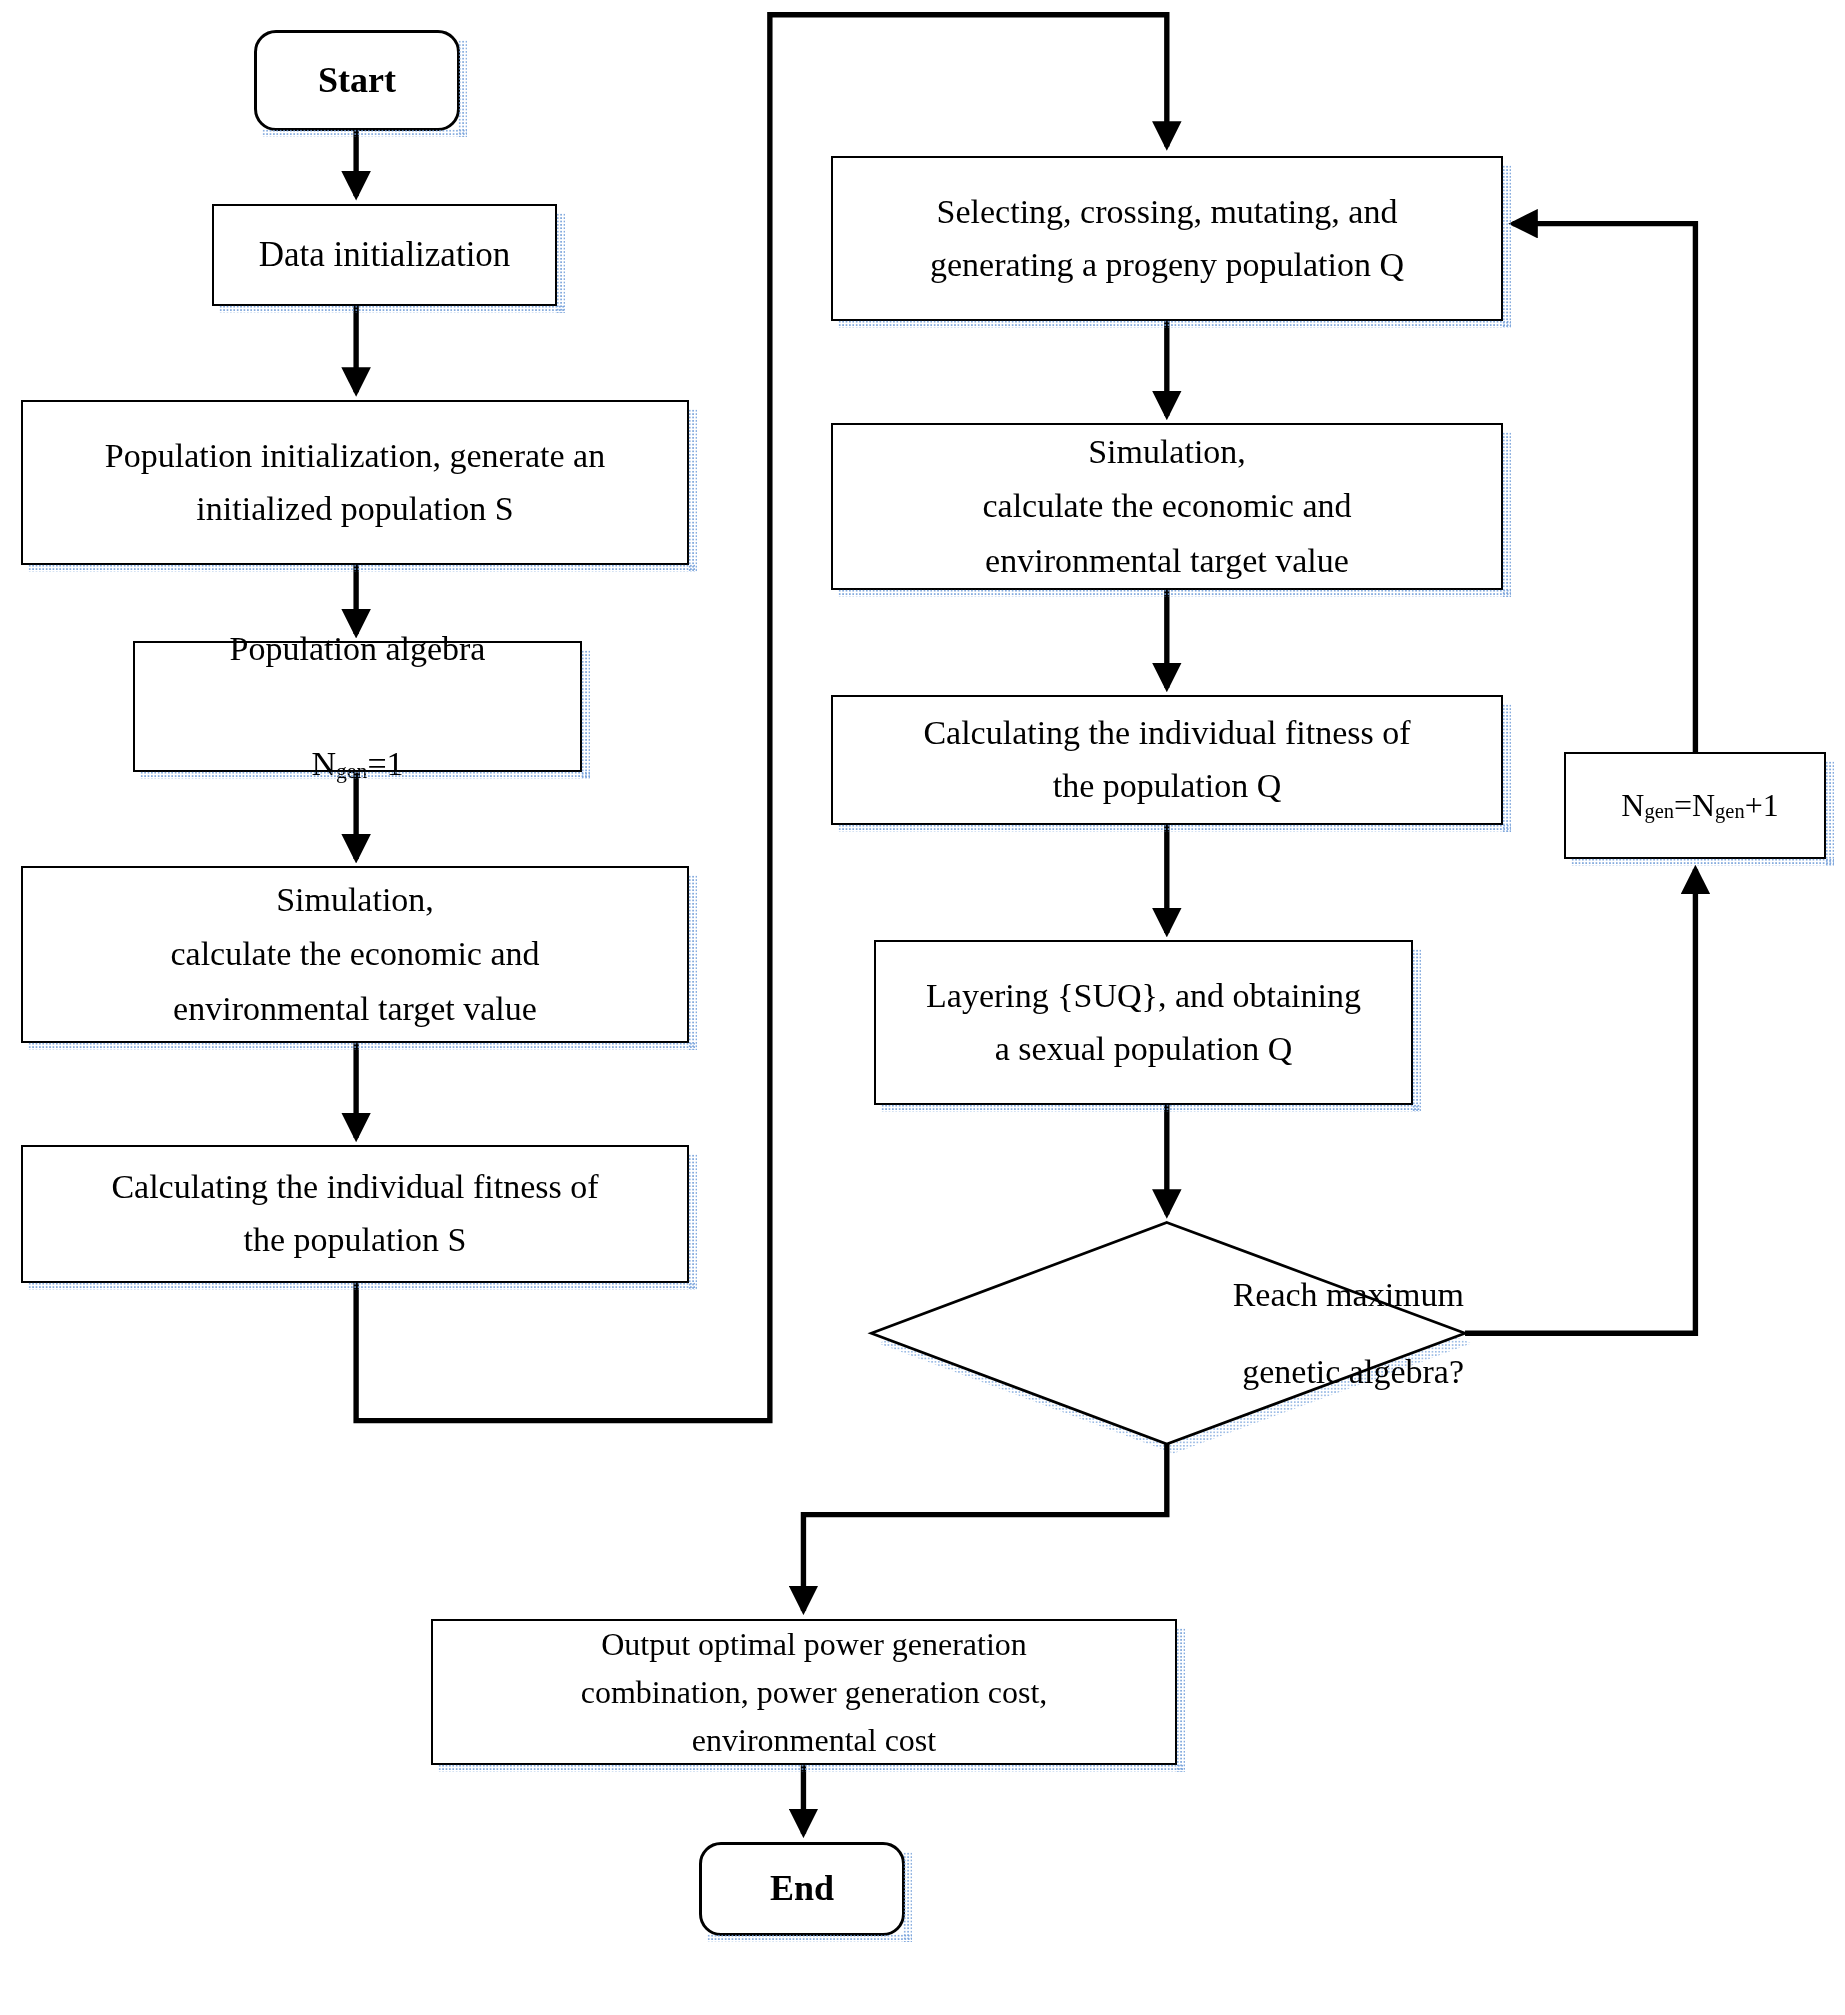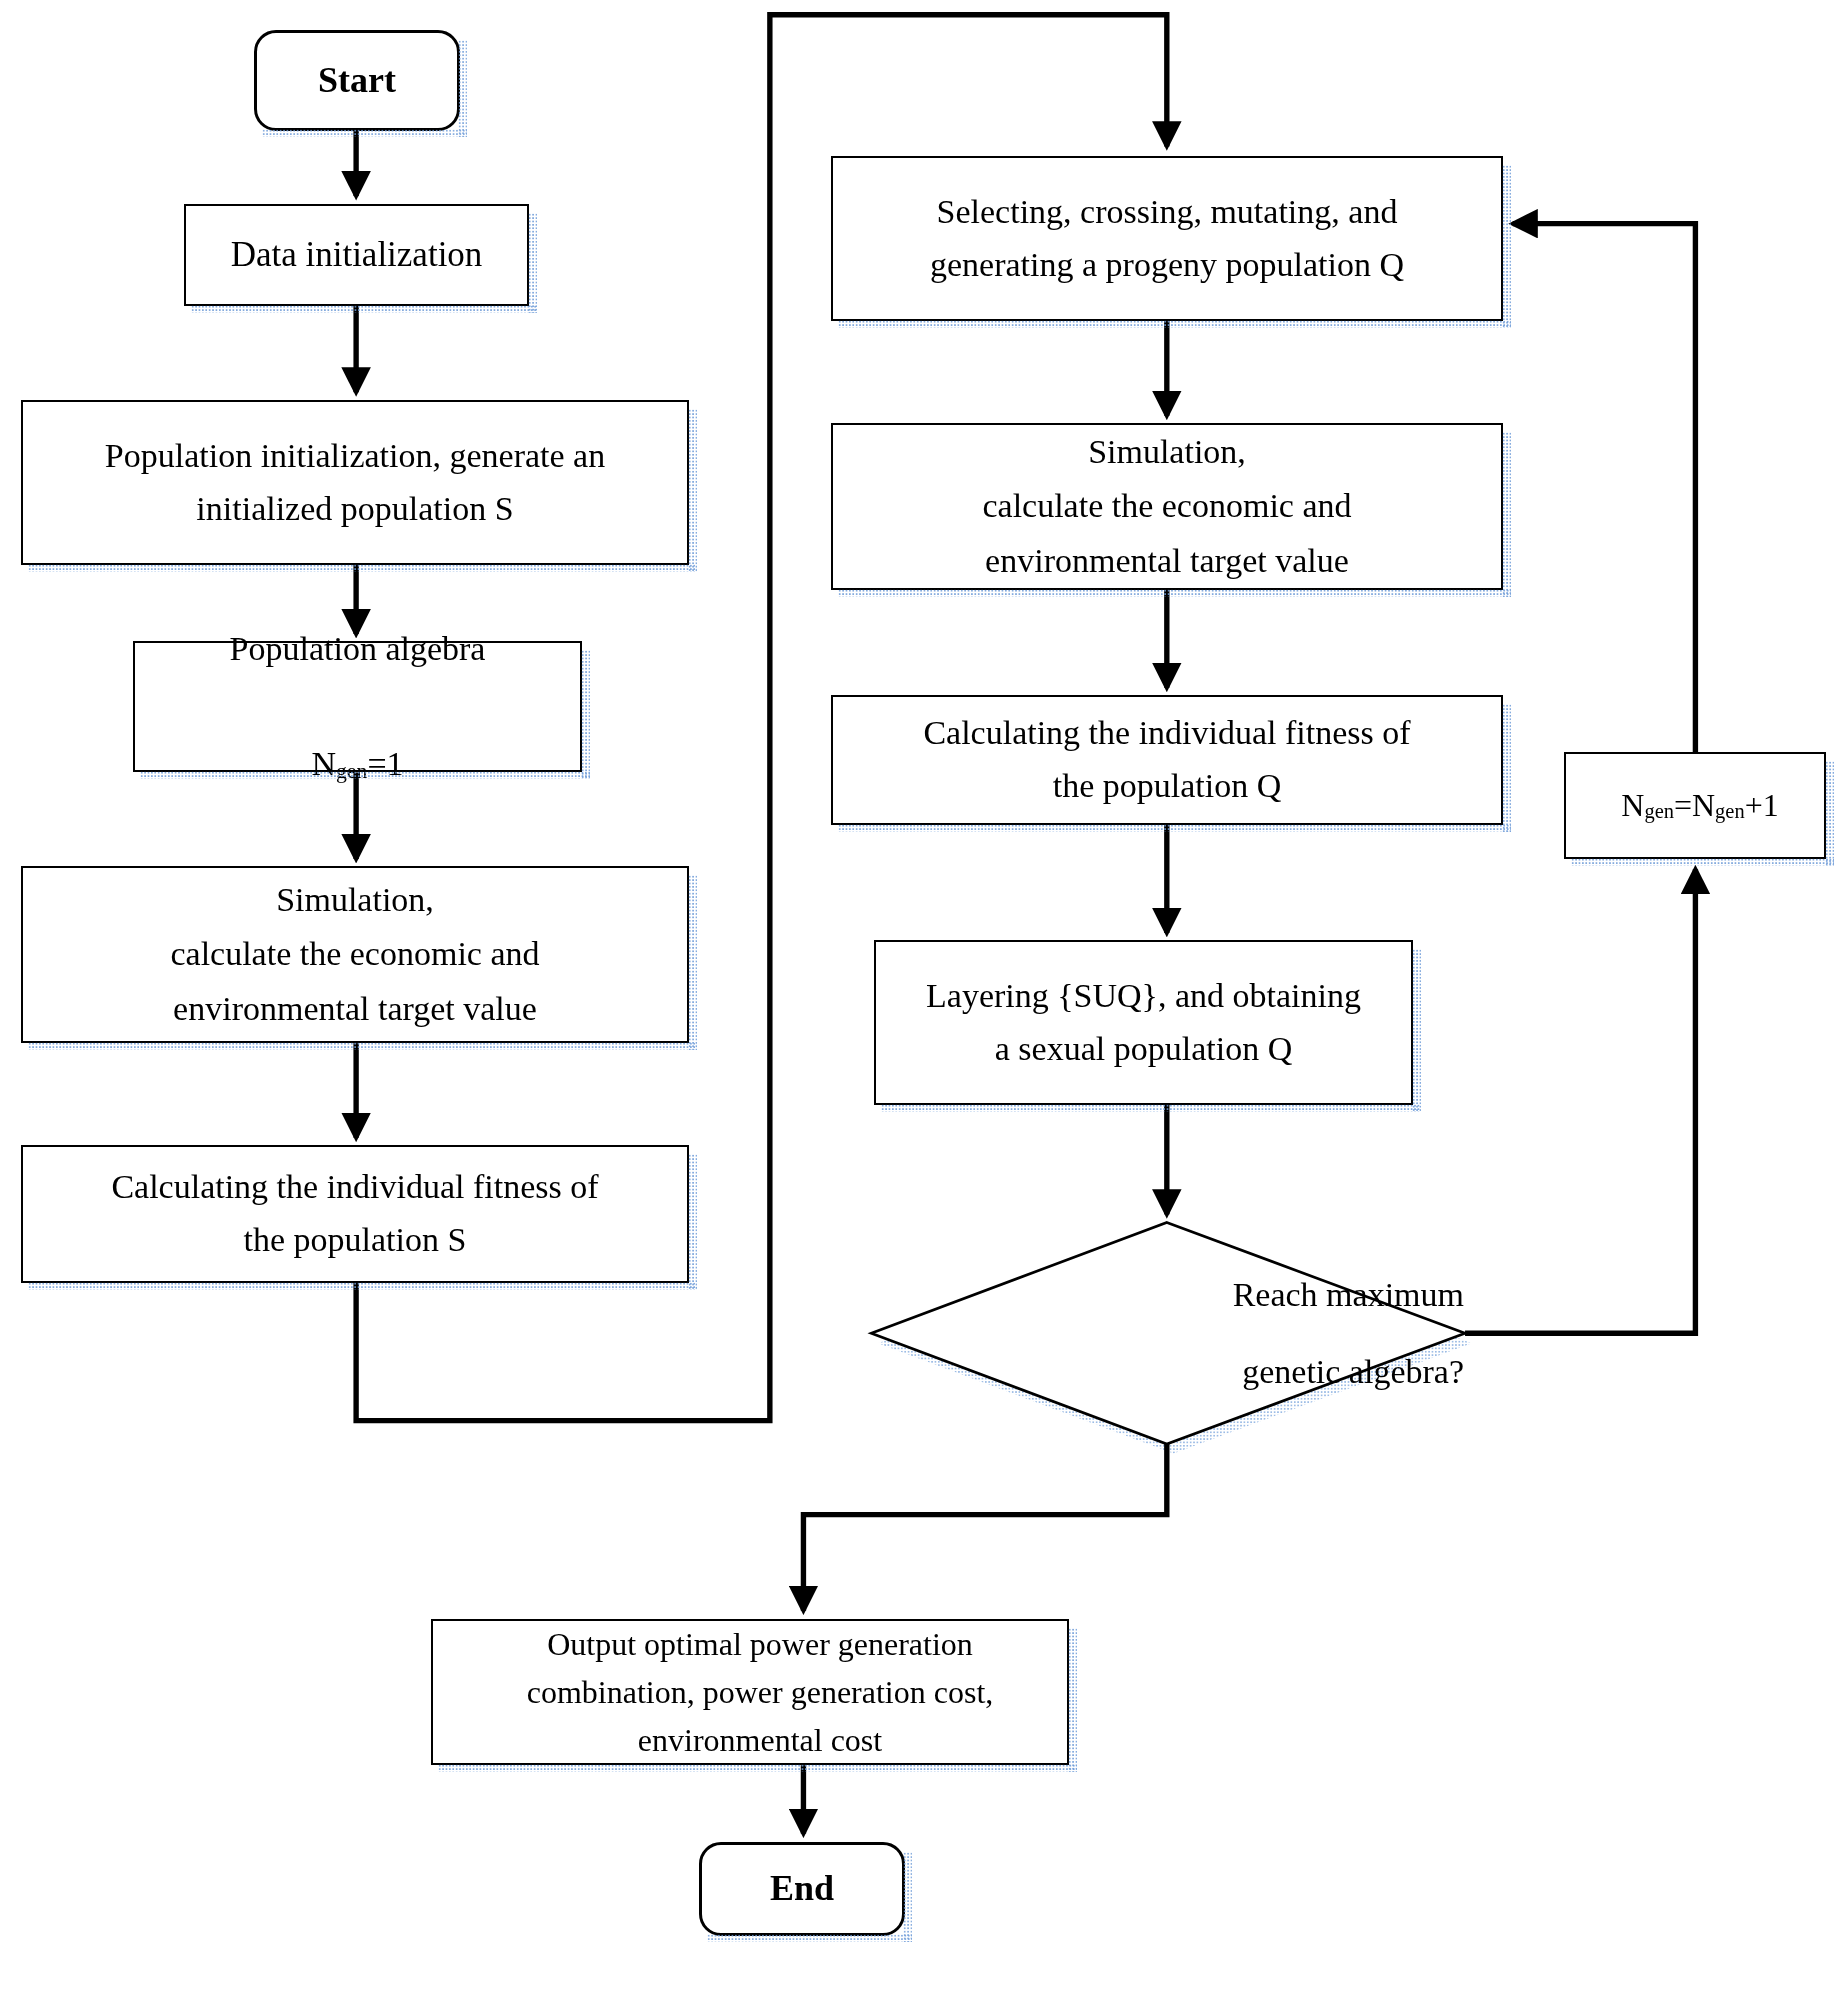--- a/index.html
+++ b/index.html
@@ -76,21 +76,21 @@
     align-items: flex-end;
     justify-content: center;
     row-gap: 39px;
     text-align: center;
     font-size: 34px;
     line-height: 1.1;
     z-index: 3;
   }
   #node-ngen { font-size: 32px; padding-left: 10px; }
   #node-output { font-size: 32px; line-height: 1.5; }
-  #node-data-init { font-size: 35px; }
+  #node-data-init { font-size: 35px; margin-left: 28px; }
 </style>
 </head>
 <body>
 
 <div id="canvas">
 
   <svg id="connector-layer" viewBox="0 0 2748 3000" xmlns="http://www.w3.org/2000/svg">
     <defs>
       <marker id="arrow" viewBox="0 0 10 10" refX="8.5" refY="5" markerWidth="5.5" markerHeight="5.5" orient="auto-start-reverse">
         <path d="M 0 0 L 10 5 L 0 10 z" fill="#000000"></path>
@@ -173,21 +173,21 @@
 
   <div id="decision-text">
     <div>Reach maximum</div>
     <div>genetic algebra?</div>
   </div>
 
   <div class="node" id="node-ngen" style="left:1564px; top:752px; width:262px; height:107px;">
     <div class="label formula-line"><span>N</span><span class="sub">gen</span><span>=N</span><span class="sub">gen</span><span>+1</span></div>
   </div>
 
-  <div class="node" id="node-output" style="left:431px; top:1619px; width:638px; height:146px;padding-left:20px;">
+  <div class="node" id="node-output" style="left:431px; top:1619px; width:746px; height:146px;padding-left:20px;">
     <span class="label">Output optimal power generation
 combination, power generation cost,
 environmental cost</span>
   </div>
 
   <div class="node terminal" id="node-end" style="left:699px; top:1842px; width:206px; height:94px;">
     <span class="label">End</span>
   </div>
 
 </div>

